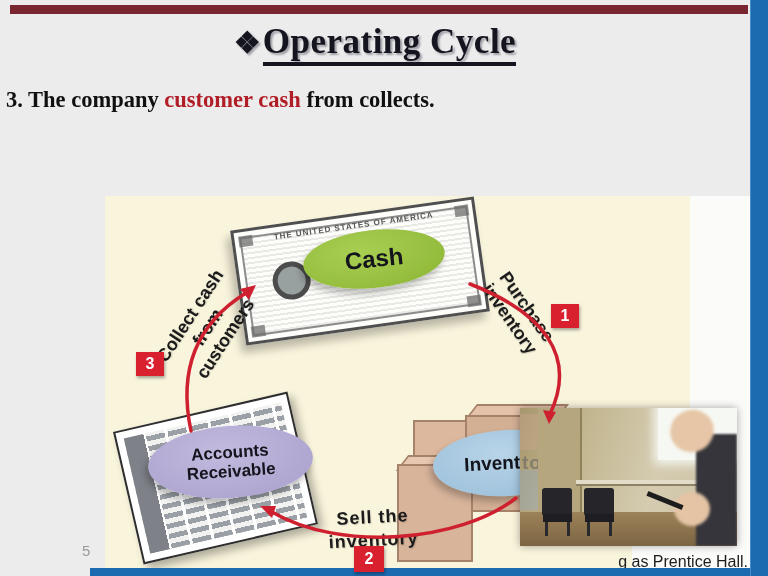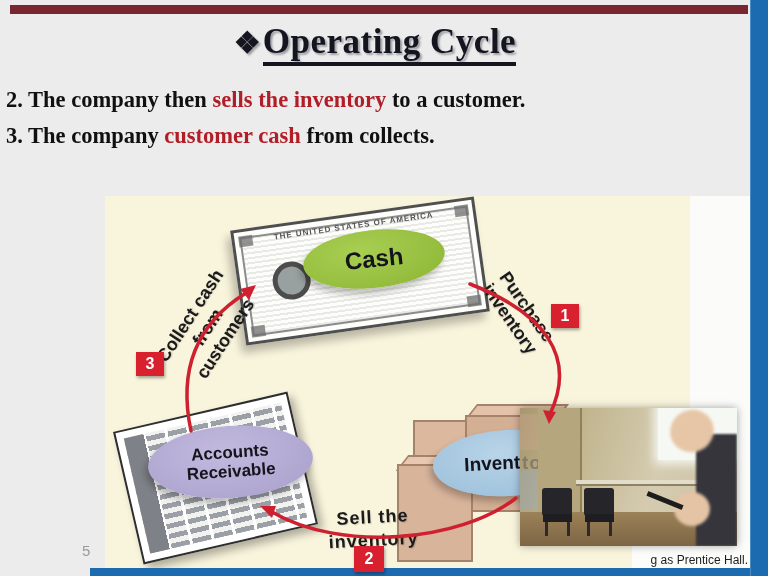--- a/index.html
+++ b/index.html
@@ -102,36 +102,35 @@
         transform:rotate(22deg);filter:blur(.5px);}
   .v-bleed-text{position:absolute;left:2px;top:44px;font-family:"Liberation Sans",sans-serif;
         font-weight:bold;font-size:19px;color:rgba(95,95,95,.55);letter-spacing:1px;}
   .v-bleed-blue{position:absolute;left:0;top:62px;width:24px;height:40px;background:rgba(145,175,205,.35);}
   .v-bleed-pink{position:absolute;left:0;top:6px;width:28px;height:36px;background:rgba(212,170,148,.30);}
   
   .pagenum{position:absolute;left:82px;top:542px;font-family:"Liberation Sans",sans-serif;
         font-size:15px;color:#9b9b9b;z-index:2;}
   .copy-back{position:absolute;left:632px;top:542px;width:118px;height:34px;background:#fcfcfb;z-index:2;}
   .copyright{position:absolute;left:600px;top:553px;width:148px;text-align:right;z-index:3;
-        font-family:"Liberation Sans",sans-serif;font-size:12px;color:#1d1d1d;}
+        font-family:"Liberation Sans",sans-serif;font-size:16px;color:#1d1d1d;}
 </style>
 </head>
 <body>
 
 <div id="stage">
 
   <div class="panel"></div>
   <div class="side-white"></div>
 
   <div class="title-wrap">
     <span class="bullet">❖</span><span class="title-text">Operating Cycle</span>
   </div>
 
   <div class="points">
-    <div><span>2.</span><span> The company then </span><span class="em">sells the inventory</span><span> to a customer.</span></div>
     <div><span>3.</span><span> The company </span><span class="em">customer cash</span><span> from collects.</span></div>
   </div>
 
   <div class="bill">
     <div class="bill-inner"></div>
     <div class="bill-caption">THE UNITED STATES OF AMERICA</div>
     <div class="bill-seal"></div>
     <div class="bill-corner" style="left:4px;top:4px;"></div>
     <div class="bill-corner" style="right:4px;top:4px;"></div>
     <div class="bill-corner" style="left:4px;bottom:4px;"></div>

